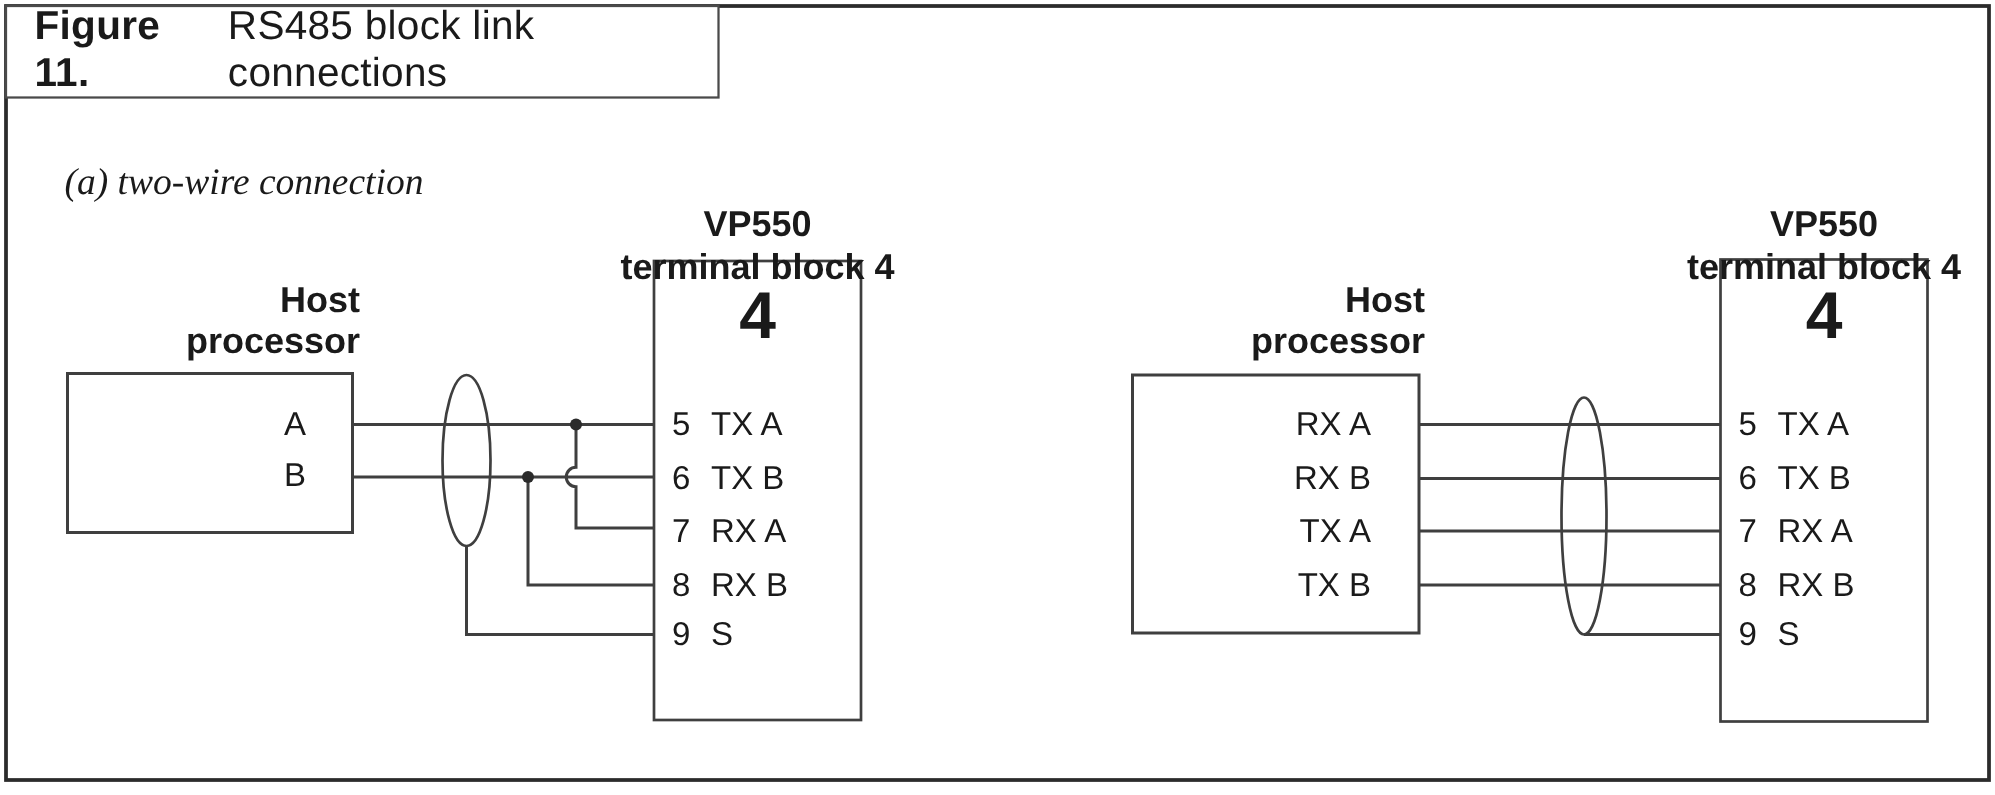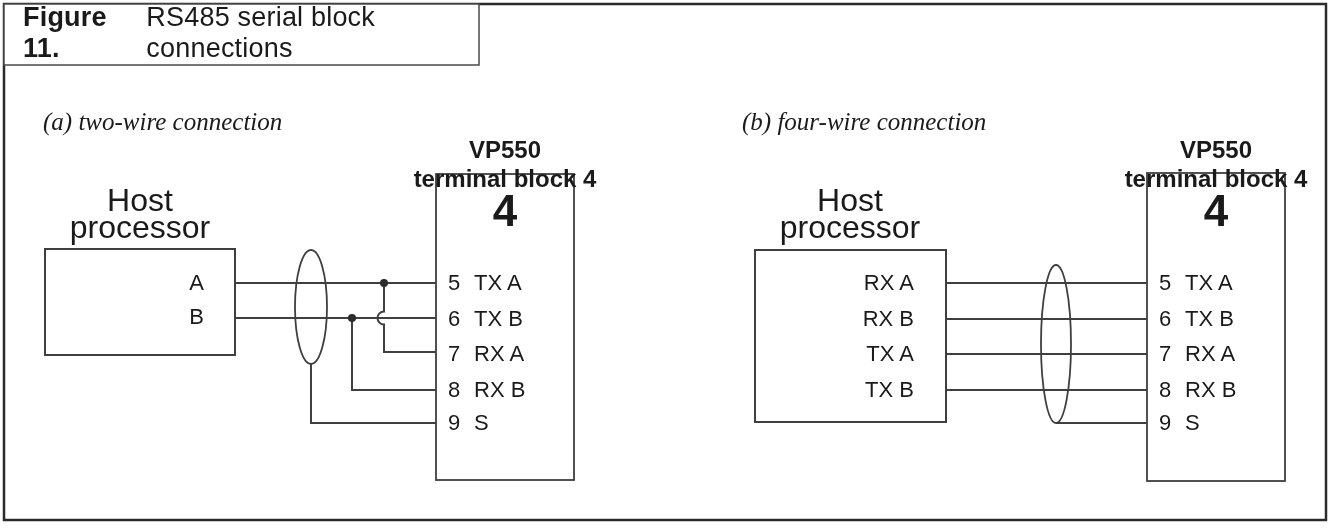--- a/index.html
+++ b/index.html
@@ -27,22 +27,22 @@
     white-space:nowrap;
     text-align:center;
   }
   .term-header{
     width:220px;text-align:center;
     font-weight:bold;font-size:24px;line-height:29px;
     white-space:nowrap;
     margin-top:31px;
   }
   .host-title{
-    width:200px;text-align:center;
-    font-weight:normal;font-size:32px;line-height:27px;
+    width:200px;text-align:right;
+    font-weight:bold;font-size:24px;line-height:27px;
   }
   .big-num{
     width:138px;text-align:center;
     font-weight:bold;font-size:44px;line-height:44px;
   }
   .hpin{
     text-align:right;font-size:22px;line-height:26px;height:26px;
     white-space:nowrap;
   }
   .tpin{
@@ -82,25 +82,24 @@
       <path d="M1056,423 H1147"></path>
       <ellipse cx="1056" cy="344" rx="15" ry="79" stroke-width="1.8"></ellipse>
     </g>
 
     <circle cx="384" cy="283" r="4" fill="#2b2b2b"></circle>
     <circle cx="352" cy="318" r="4" fill="#2b2b2b"></circle>
   </svg>
 
   <div class="abs title-bar">
     <span class="fig-label">Figure 11.</span>
-    <span class="fig-title">RS485 serial block connections</span>
+    <span class="fig-title">RS485 block link connections</span>
   </div>
 
   <div class="abs caption" style="left:43px;top:108px">(a) two-wire connection</div>
-  <div class="abs caption" style="left:742px;top:108px">(b) four-wire connection</div>
 
   <div class="abs term-header" style="left:395px;top:104px">
     <div>VP550</div>
     <div>terminal block 4</div>
   </div>
   <div class="abs term-header" style="left:1106px;top:104px">
     <div>VP550</div>
     <div>terminal block 4</div>
   </div>
 

